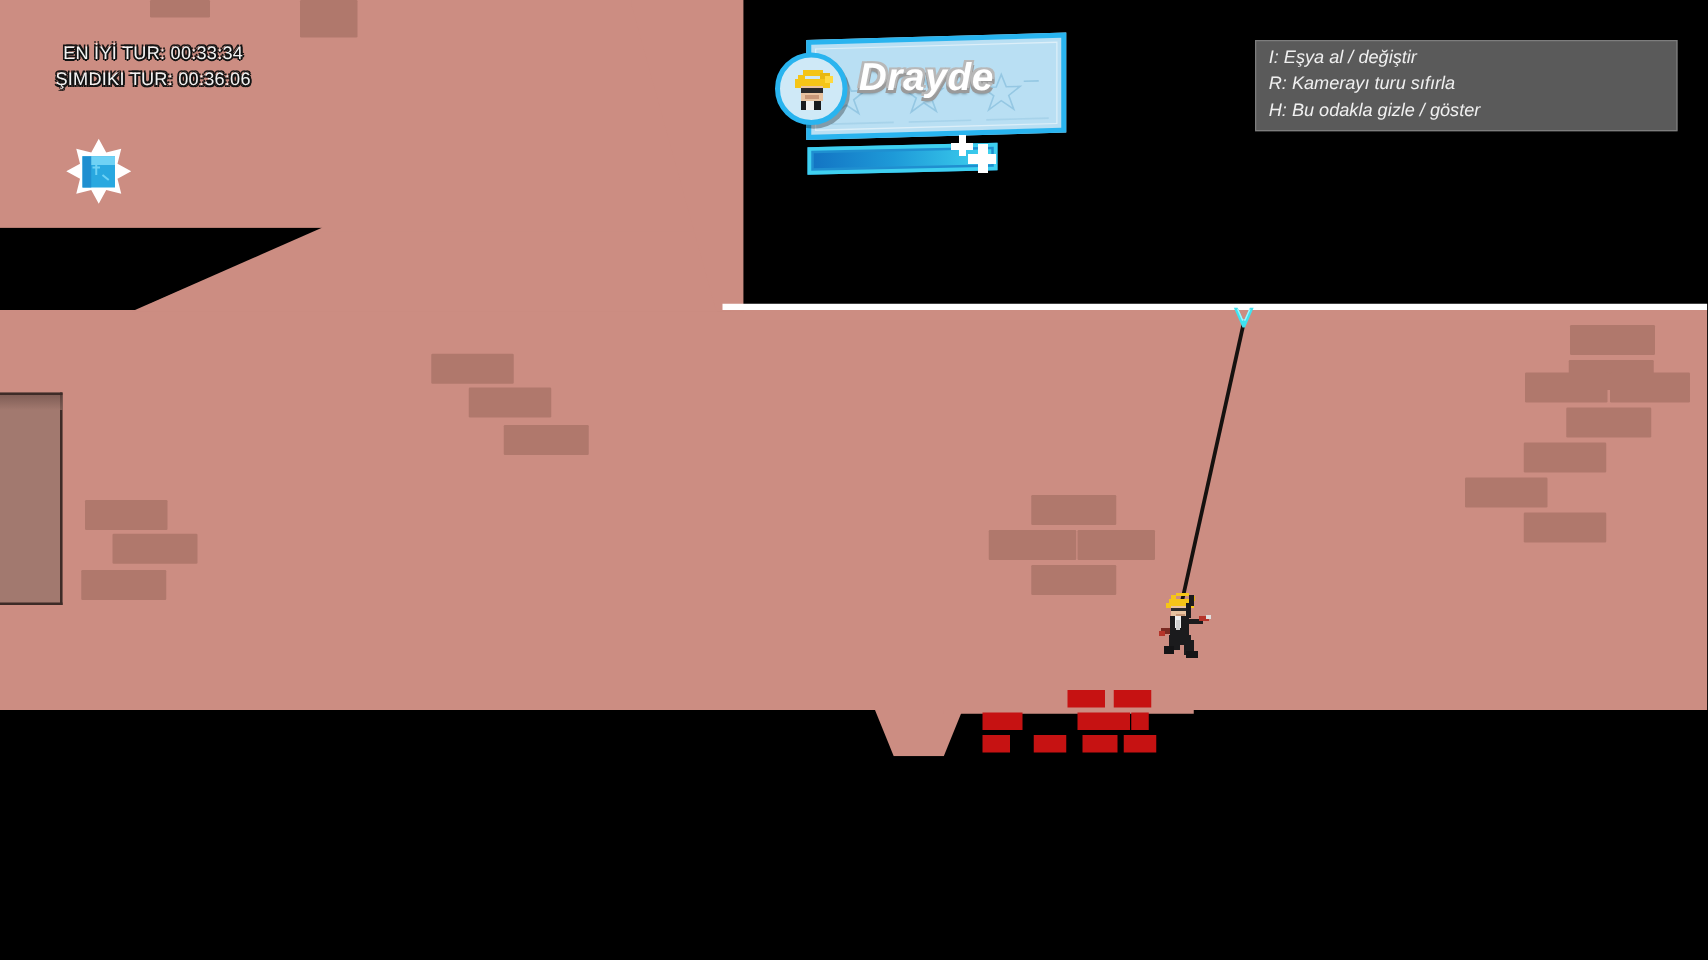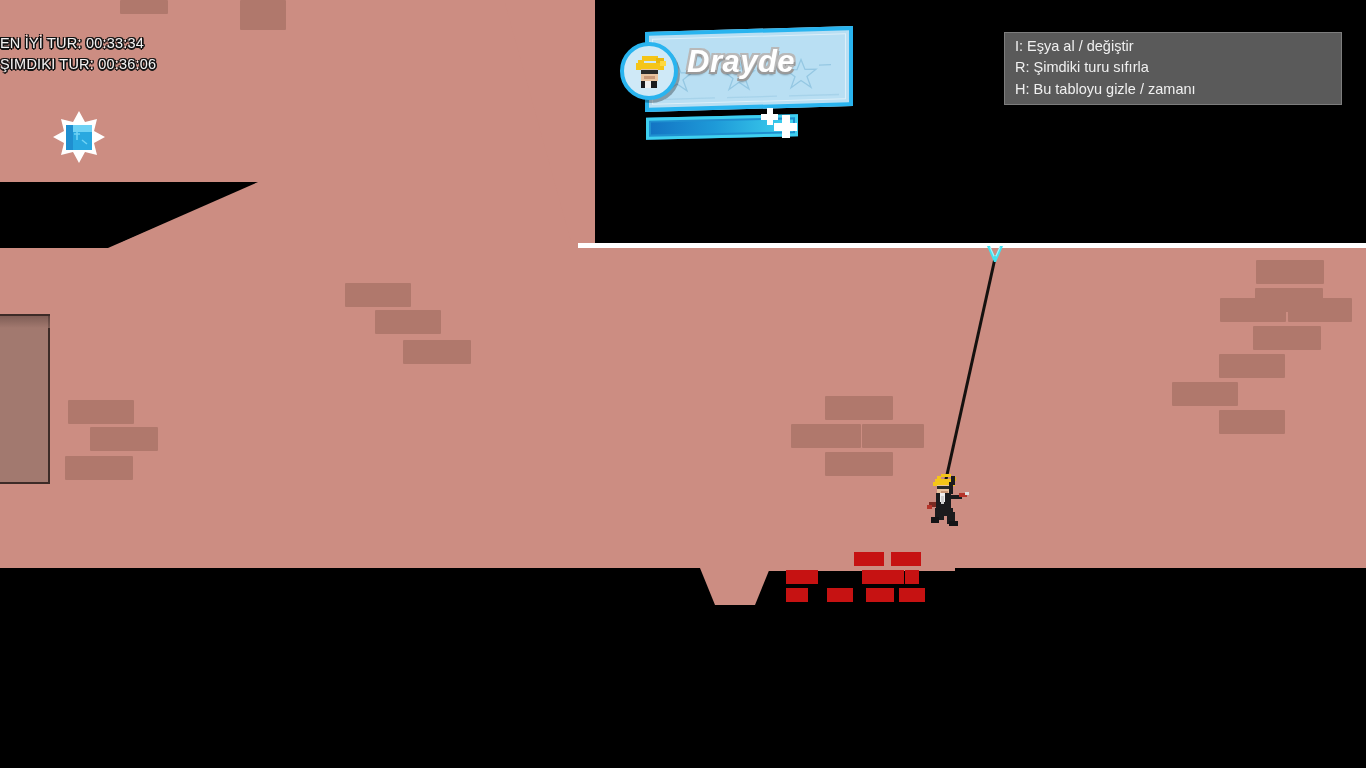--- a/index.html
+++ b/index.html
@@ -64,21 +64,21 @@
   }
 
   
   .pickup{
     position:absolute; left:52px; top:110px; width:54px; height:54px;
   }
 
   
   .timers{
     position:absolute; left:0px; top:33px; width:245px;
-    text-align:left;
+    text-align:center;
     font-size:14.5px;
     letter-spacing:.2px;
     color:#f2f2f2;
     line-height:21px;
     text-shadow:
       -1.3px -1.3px 0 #141414,
        1.3px -1.3px 0 #141414,
       -1.3px  1.3px 0 #141414,
        1.3px  1.3px 0 #141414,
        0px  1.6px 0 #141414,
@@ -94,20 +94,21 @@
     background:#5a5a5a;
     border:1px solid #7d7d7d;
     padding:3px 0 4px 0;
   }
   .help-row{
     color:#f0f0f0;
     font-size:14.5px;
     line-height:21.4px;
     padding:0 10px;
     white-space:nowrap;
+    font-style:italic;
   }
 
   
   .nameplate{
     position:absolute; left:620px; top:18px; width:240px; height:120px;
   }
   .np-banner{
     position:absolute; left:25px; top:11px; width:208px; height:80px;
     background:#b9dff3;
     border:4px solid #29b4ef;
@@ -287,22 +288,22 @@
     </svg>
   </div>
 
   <div class="timers">
     <span class="timer-row">EN İYİ TUR: 00:33:34</span>
     <span class="timer-row">ŞIMDIKI TUR: 00:36:06</span>
   </div>
 
   <div class="help-panel">
     <div class="help-row">I: Eşya al / değiştir</div>
-    <div class="help-row">R: Şimdiki turu sıfırla</div>
-    <div class="help-row">H: Bu tabloyu gizle / zamanı</div>
+    <div class="help-row">R: Kamerayı turu sıfırla</div>
+    <div class="help-row">H: Bu odakla gizle / göster</div>
   </div>
 
   <div class="nameplate">
 
     <div class="np-banner">
       <div class="np-banner-inner"></div>
       <div class="np-stars">
         <svg width="200" height="48" viewBox="0 0 200 48">
           <g fill="none" stroke="#8fc4e0" stroke-width="1.3" opacity=".85">
             <path d="M22 4 L26 14 L37 14 L28 21 L32 32 L22 25 L12 32 L16 21 L7 14 L18 14 Z"></path>

